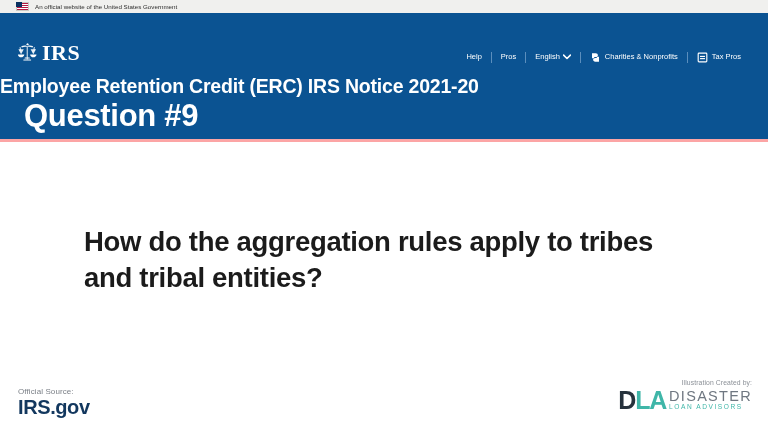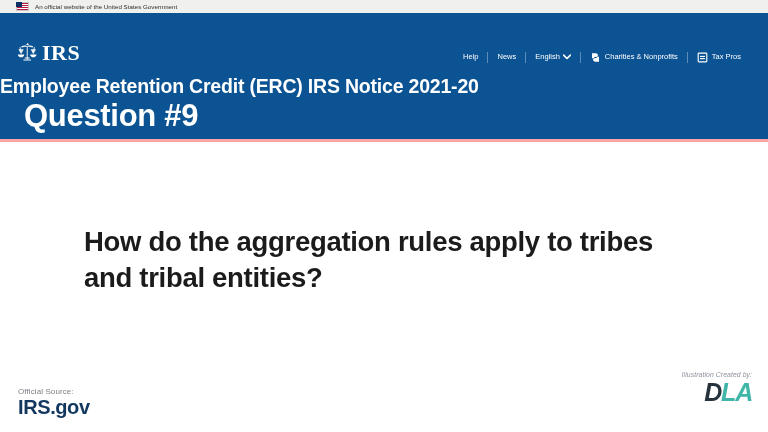--- a/index.html
+++ b/index.html
@@ -66,21 +66,21 @@
     width:600px; 
     color:#1b1b1b; font-size:27.5px; font-weight:700; line-height:1.32;
     letter-spacing:-0.3px; font-family:"Liberation Sans", sans-serif;
   }
 
   
   .footer-left { position:absolute; left:18px; bottom:14px; }
   .src-label { font-size:8px; color:#7a7f86; letter-spacing:0.1px; margin-bottom:1px; }
   .src-value { font-size:20px; font-weight:700; color:#12375e; letter-spacing:-0.4px; line-height:1.05; }
 
-  .footer-right { position:absolute; right:16px; bottom:29px; text-align:right;font-style:italic; }
+  .footer-right { position:absolute; right:16px; bottom:21px; text-align:right; }
   .credit-label { font-size:6.8px; color:#8b9097; letter-spacing:0.1px; margin-bottom:3px; }
   .dla-lockup { display:flex; align-items:center; justify-content:flex-end; }
   .dla-mark { font-size:25px; font-weight:700; line-height:0.9; letter-spacing:-1.2px;
               font-family:"Liberation Sans", sans-serif; }
   .dla-d { color:#26323c; }
   .dla-la { color:#3fb6a8; }
   .dla-words { margin-left:3px; text-align:left; line-height:1; }
   .dla-disaster { font-size:14.5px; color:#6f7781; letter-spacing:1.3px; font-weight:400; line-height:1; }
   .dla-sub { font-size:6.6px; color:#3fb6a8; letter-spacing:1.55px; font-weight:400; line-height:1; margin-top:1px; }
 </style>
@@ -122,21 +122,21 @@
       </div>
 
       <nav class="nav">
 
         <span class="nav-item">
           <span>Help</span>
         </span>
         <span class="nav-sep"></span>
 
         <span class="nav-item">
-          <span>News</span>
+          <span>Pros</span>
         </span>
         <span class="nav-sep"></span>
 
         <span class="nav-item">
           <span>English</span>
           <span class="caret">
             <svg width="8" height="6" viewBox="0 0 8 6">
                 <path d="M0.6 1.1 L4 4.5 L7.4 1.1" fill="none" stroke="#ffffff" stroke-width="1.6" stroke-linecap="round" stroke-linejoin="round"></path>
               </svg>
           </span>
@@ -178,16 +178,20 @@
 
   <div class="footer-left">
     <div class="src-label">Official Source:</div>
     <div class="src-value">IRS.gov</div>
   </div>
 
   <div class="footer-right">
     <div class="credit-label">Illustration Created by:</div>
     <div class="dla-lockup">
       <span class="dla-mark"><span class="dla-d">D</span><span class="dla-la">LA</span></span>
+      <span class="dla-words">
+        <div class="dla-disaster">DISASTER</div>
+        <div class="dla-sub">LOAN ADVISORS</div>
+      </span>
     </div>
   </div>
 
 </div>
 
 </body></html>

